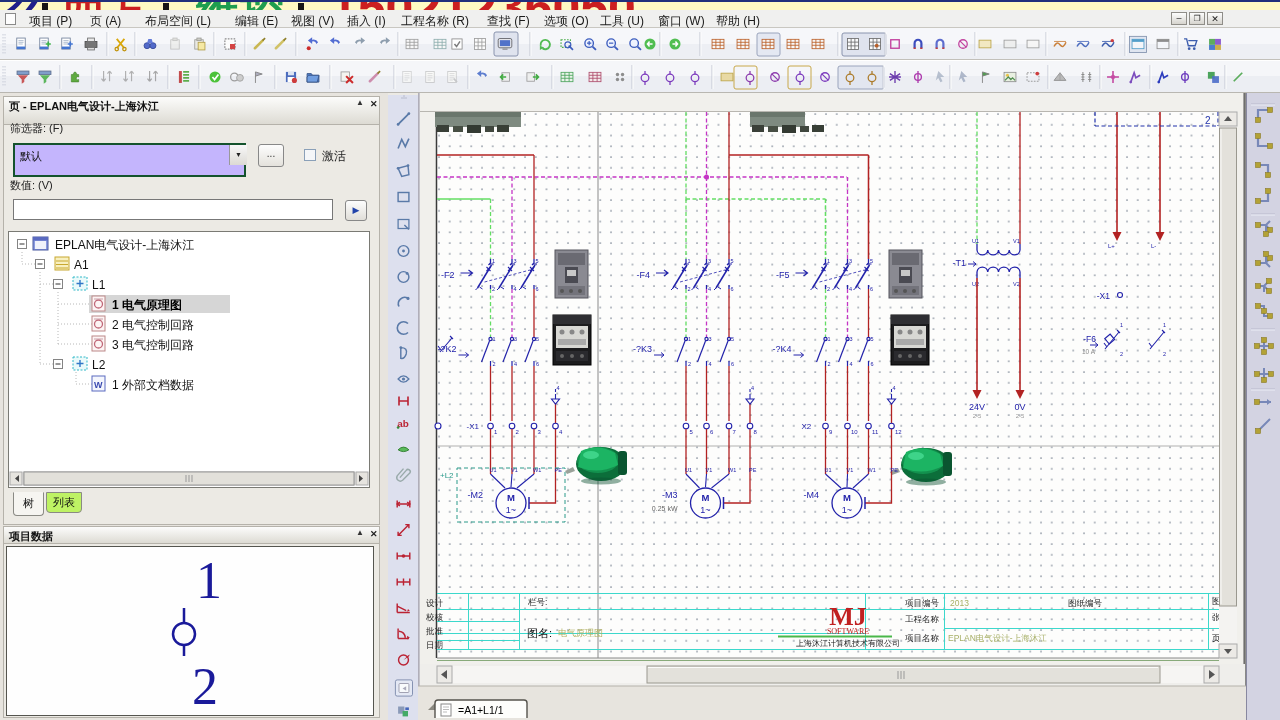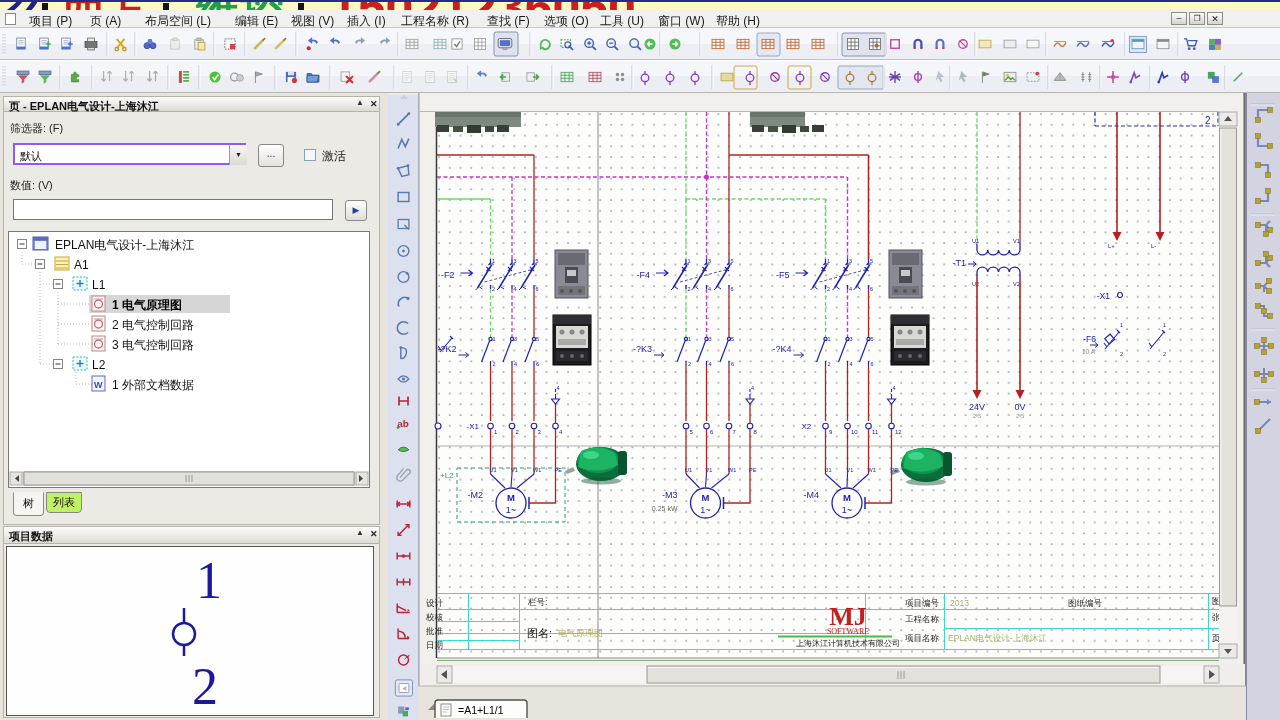--- a/index.html
+++ b/index.html
@@ -526,27 +526,27 @@
     <path d="M1049 5 V29" stroke="#fdfdfd" stroke-width="1"></path>
     <path d="M1100 5 V29" stroke="#c3c7d2" stroke-width="1"></path>
     <path d="M1101 5 V29" stroke="#fdfdfd" stroke-width="1"></path>
     <path d="M1150 5 V29" stroke="#c3c7d2" stroke-width="1"></path>
     <path d="M1151 5 V29" stroke="#fdfdfd" stroke-width="1"></path>
     <path d="M1225 5 V29" stroke="#c3c7d2" stroke-width="1"></path>
     <path d="M1226 5 V29" stroke="#fdfdfd" stroke-width="1"></path>
   </svg>
 <div class="abs" style="left:0;top:93px;width:1280px;height:627px;background:#e7e4de"></div>
 <div class="abs" style="left:3px;top:96px;width:377px;height:429px;background:#eceae4;border:1px solid #b5b2aa"></div>
-<div class="abs" style="left:4px;top:97px;width:375px;height:15px;background:linear-gradient(#fcfcfb,#dddbd3);border-bottom:1px solid #b5b2aa;font-size:11px;font-weight:bold;color:#111">
+<div class="abs" style="left:4px;top:97px;width:375px;height:28px;background:linear-gradient(#fcfcfb,#dddbd3);border-bottom:1px solid #b5b2aa;font-size:11px;font-weight:bold;color:#111">
 <span class="abs" style="left:5px;top:2px">页 - EPLAN电气设计-上海沐江</span>
 <span class="abs" style="left:352px;top:1px;font-size:8px;color:#333">▲</span>
 <span class="abs" style="left:366px;top:2px;font-size:9px;color:#222;font-weight:bold">✕</span>
   </div>
 <div class="abs" style="left:10px;top:121px;font-size:11px;color:#222">筛选器: (F)</div>
-<div class="abs" style="left:13px;top:143px;width:233px;height:22px;background:#ffffff;border:2px solid #8b5cf6">
+<div class="abs" style="left:13px;top:143px;width:233px;height:34px;background:#c4b5fd;border:2px solid #14532d">
 <span class="abs" style="left:5px;top:4px;font-size:11px;color:#111">默认</span>
 <span class="abs" style="left:214px;top:0px;width:18px;height:20px;background:linear-gradient(#f8f8f8,#dcdad4);border-left:1px solid #999;font-size:7px;text-align:center;line-height:20px;color:#222">▼</span>
   </div>
 <div class="abs" style="left:258px;top:144px;width:26px;height:23px;background:linear-gradient(#fdfdfd,#e4e2dc);border:1px solid #888;border-radius:3px;text-align:center;font-size:10px;line-height:18px;color:#333">...</div>
 <div class="abs" style="left:304px;top:149px;width:12px;height:12px;background:#f4f6f8;border:1px solid #8aa0b8"></div>
 <div class="abs" style="left:322px;top:148px;font-size:12px;color:#222">激活</div>
 <div class="abs" style="left:10px;top:178px;font-size:11px;color:#222">数值: (V)</div>
 <div class="abs" style="left:13px;top:199px;width:320px;height:21px;background:#fff;border:1px solid #777"></div>
 <div class="abs" style="left:345px;top:200px;width:22px;height:21px;background:linear-gradient(#fdfdfd,#e0ded8);border:1px solid #888;border-radius:3px;text-align:center;font-size:9px;line-height:19px;color:#2244aa">▶</div>
 <div class="abs" style="left:8px;top:231px;width:362px;height:257px;background:#fff;border:1px solid #7a7a74"></div>

